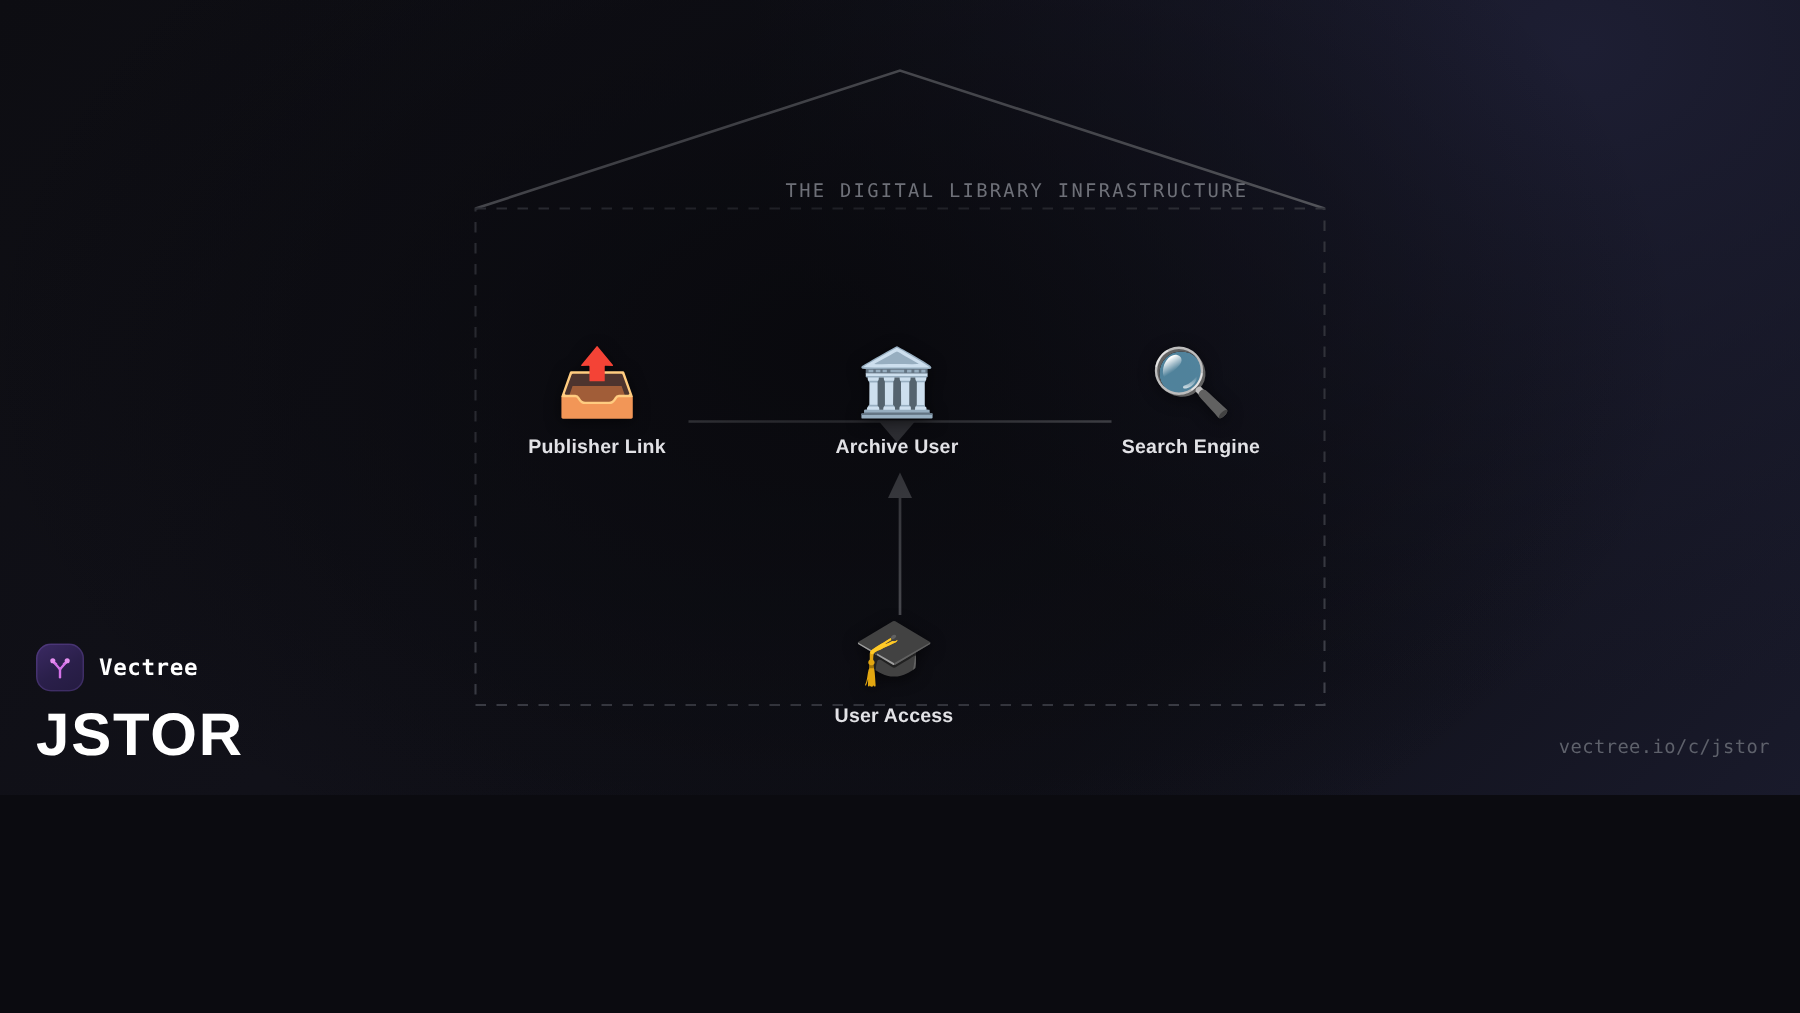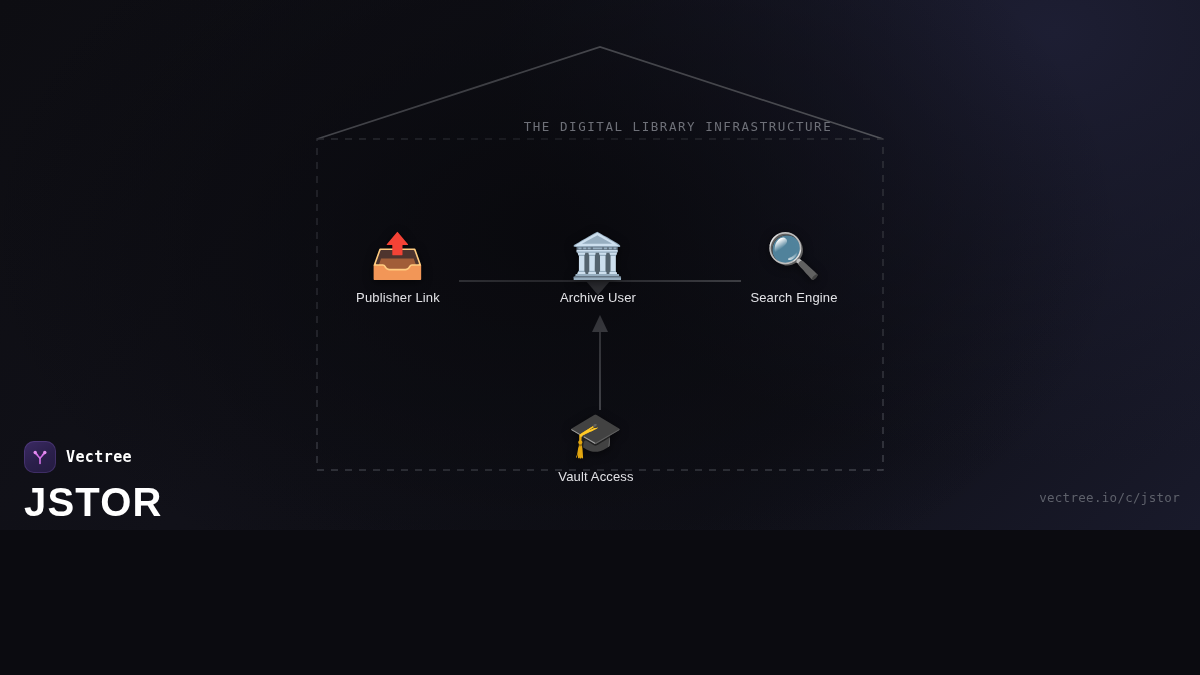--- a/index.html
+++ b/index.html
@@ -61,26 +61,27 @@
     height: 52px;
     filter: drop-shadow(0 2px 5px rgba(0,0,0,0.55));
     user-select: none;
   }
   .node-label {
     margin-top: 8px;
     font-size: 13px;
     color: #e2e2e6;
     white-space: nowrap;
     letter-spacing: 0.15px;
+    font-weight: bold;
   }
 
   .footer-brand {
     position: absolute;
     left: 24px;
-    bottom: 8px;
+    bottom: 20px;
     z-index: 6;
   }
   .brand-row {
     display: flex;
     align-items: center;
     gap: 10px;
     margin-bottom: 9px;
   }
   .brand-logo {
     width: 32px;
@@ -163,21 +164,21 @@
     <div class="node-label">Archive User</div>
   </div>
 
   <div class="node" style="left:794px; top:230px;">
     <div class="node-icon">🔍</div>
     <div class="node-label">Search Engine</div>
   </div>
 
   <div class="node" style="left:596px; top:409px;">
     <div class="node-icon">🎓</div>
-    <div class="node-label">Vault Access</div>
+    <div class="node-label">User Access</div>
   </div>
 
   <div class="footer-brand">
     <div class="brand-row">
       <div class="brand-logo">
         <svg width="20" height="20" viewBox="0 0 20 20" xmlns="http://www.w3.org/2000/svg">
           <g stroke="#d472e8" stroke-width="1.6" fill="none" stroke-linecap="round">
             <path d="M10 16.5 L10 11"></path>
             <path d="M10 11.2 L5.6 6.2"></path>
             <path d="M10 11.2 L14.4 6.2"></path>

